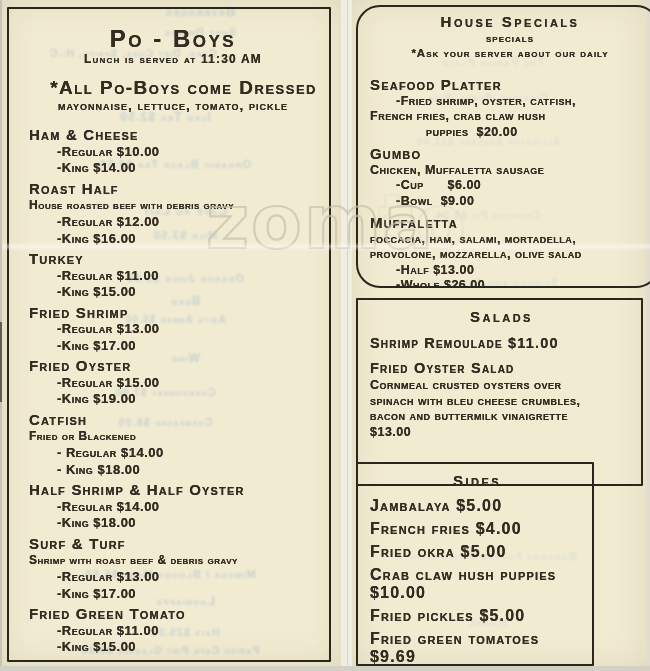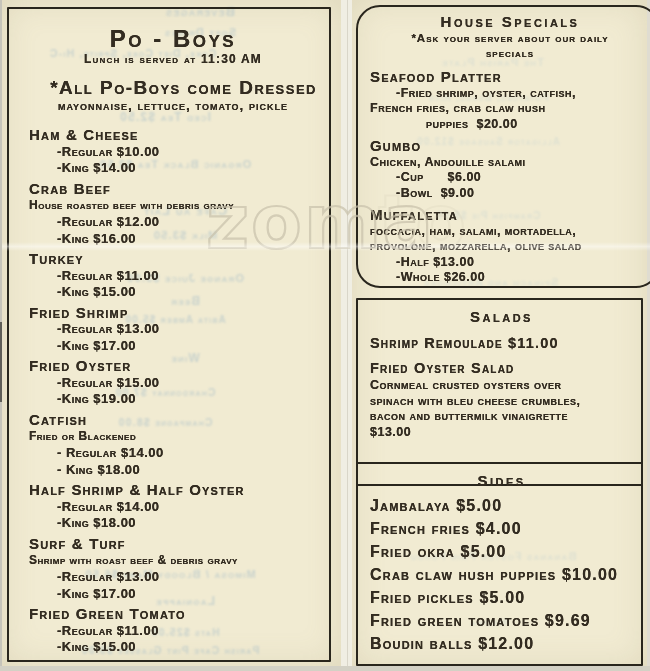--- a/index.html
+++ b/index.html
@@ -20,35 +20,35 @@
   #bottom-strip{position:absolute;left:0;top:666px;width:650px;height:5px;background:#d3d1c5;z-index:6;}
   #fold-crease{position:absolute;left:0;top:242px;width:650px;height:9px;z-index:5;pointer-events:none;
     background:linear-gradient(to bottom,rgba(255,255,255,0),rgba(255,255,255,.45),rgba(255,255,255,0));}
 
   .box{position:absolute;box-sizing:border-box;border:2px solid #29261d;border-radius:1px;
     background:transparent;color:#332c21;overflow:hidden;z-index:3;
     font-variant:small-caps;text-shadow:0 0 .4px #332c21;}
   #box-poboys{left:5px;top:7px;width:324px;height:655px;padding:8px 12px 0 20px;}
   #box-specials{left:4px;top:5px;width:304px;height:283px;padding:6px 8px 12px 12px;border-radius:24px;}
   #box-salads{left:4px;top:298px;width:287px;height:188px;padding:8px 8px 0 12px;}
-  #box-sides{left:4px;top:462px;width:287px;height:204px;padding:8px 8px 0 12px;}
+  #box-sides{left:4px;top:462px;width:238px;height:204px;padding:8px 8px 0 12px;}
 
   .title-main{font-size:24px;font-weight:bold;letter-spacing:2.5px;text-align:center;line-height:24px;margin-top:10px;}
   .subtitle{font-size:12px;font-weight:bold;letter-spacing:1.2px;text-align:center;line-height:16px;}
   .note1{font-size:19px;font-weight:bold;letter-spacing:1.5px;text-align:right;line-height:19px;margin-top:11px;}
   .note2{font-size:13.5px;font-weight:bold;letter-spacing:1px;text-align:center;line-height:17px;}
   .menu{margin-top:12px;}
   .item{margin-bottom:3px;}
   .name{font-size:15px;font-weight:bold;letter-spacing:1.2px;line-height:17.5px;}
   .desc{font-size:12px;font-weight:bold;letter-spacing:.5px;line-height:17px;}
   .opt{font-size:13px;font-weight:bold;letter-spacing:.5px;line-height:16.5px;padding-left:28px;white-space:pre-wrap;}
 
   .sec-title{font-size:15px;font-weight:bold;letter-spacing:2.5px;text-align:center;line-height:18px;}
   .sec-note{font-size:11.5px;font-weight:bold;letter-spacing:1px;text-align:center;line-height:15px;}
-  .hs-menu{margin-top:7px;}
+  .hs-menu{margin-top:15px;}
   .hs-item{margin-bottom:5px;}
   .hs-line{font-size:12.5px;font-weight:bold;letter-spacing:.5px;line-height:15.5px;white-space:pre-wrap;}
   .ind0{padding-left:0;}
   .ind1{padding-left:26px;}
   .ind2{padding-left:56px;}
 
   .sal-menu{margin-top:8px;}
   .sal-name{font-size:14.5px;font-weight:bold;letter-spacing:1.2px;line-height:18px;margin-bottom:7px;}
   .sal-line{font-size:12.5px;font-weight:bold;letter-spacing:.5px;line-height:15.5px;}
 
@@ -103,21 +103,21 @@
   <div class="subtitle">Lunch is served at 11:30 AM</div>
   <div class="note1">*All Po-Boys come Dressed</div>
   <div class="note2">mayonnaise, lettuce, tomato, pickle</div>
   <div class="menu">
     <div class="item">
       <div class="name">Ham &amp; Cheese</div>
       <div class="opt">-Regular $10.00</div>
       <div class="opt">-King $14.00</div>
     </div>
     <div class="item">
-      <div class="name">Crab Beef</div>
+      <div class="name">Roast Half</div>
       <div class="desc">House roasted beef with debris gravy</div>
       <div class="opt">-Regular $12.00</div>
       <div class="opt">-King $16.00</div>
     </div>
     <div class="item">
       <div class="name">Turkey</div>
       <div class="opt">-Regular $11.00</div>
       <div class="opt">-King $15.00</div>
     </div>
     <div class="item">
@@ -150,32 +150,32 @@
     <div class="item">
       <div class="name">Fried Green Tomato</div>
       <div class="opt">-Regular $11.00</div>
       <div class="opt">-King $15.00</div>
     </div>
   </div>
 </div>
 
 <div id="box-specials" class="box" style="left:356px;top:5px;">
   <div class="sec-title">House Specials</div>
+  <div class="sec-note">specials</div>
   <div class="sec-note">*Ask your server about our daily</div>
-  <div class="sec-note">specials</div>
   <div class="hs-menu">
     <div class="hs-item">
       <div class="name">Seafood Platter</div>
       <div class="hs-line ind1">-Fried shrimp, oyster, catfish,</div>
       <div class="hs-line ind0">French fries, crab claw hush</div>
       <div class="hs-line ind2">puppies  $20.00</div>
     </div>
     <div class="hs-item">
       <div class="name">Gumbo</div>
-      <div class="hs-line ind0">Chicken, Andouille salami</div>
+      <div class="hs-line ind0">Chicken, Muffaletta sausage</div>
       <div class="hs-line ind1">-Cup      $6.00</div>
       <div class="hs-line ind1">-Bowl  $9.00</div>
     </div>
     <div class="hs-item">
       <div class="name">Muffaletta</div>
       <div class="hs-line ind0">foccacia, ham, salami, mortadella,</div>
       <div class="hs-line ind0">provolone, mozzarella, olive salad</div>
       <div class="hs-line ind1">-Half $13.00</div>
       <div class="hs-line ind1">-Whole $26.00</div>
     </div>

